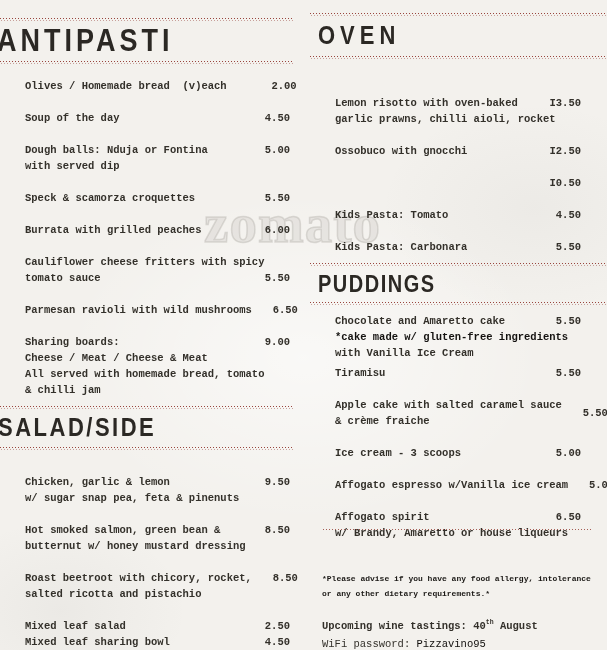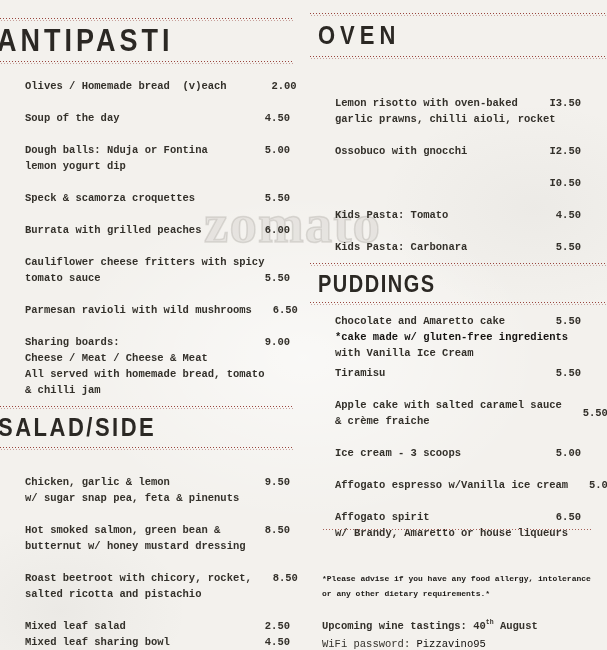--- a/index.html
+++ b/index.html
@@ -110,21 +110,21 @@
                 <span class="row-text">Soup of the day</span>
                 <span class="price">4.50</span>
               </div>
             </div>
             <div class="item">
               <div class="row">
                 <span class="row-text">Dough balls: Nduja or Fontina</span>
                 <span class="price">5.00</span>
               </div>
               <div class="row">
-                <span class="row-text">lemon yogurt dip</span>
+                <span class="row-text">with served dip</span>
               </div>
             </div>
             <div class="item">
               <div class="row">
                 <span class="row-text">Speck &amp; scamorza croquettes</span>
                 <span class="price">5.50</span>
               </div>
             </div>
             <div class="item">
               <div class="row">

